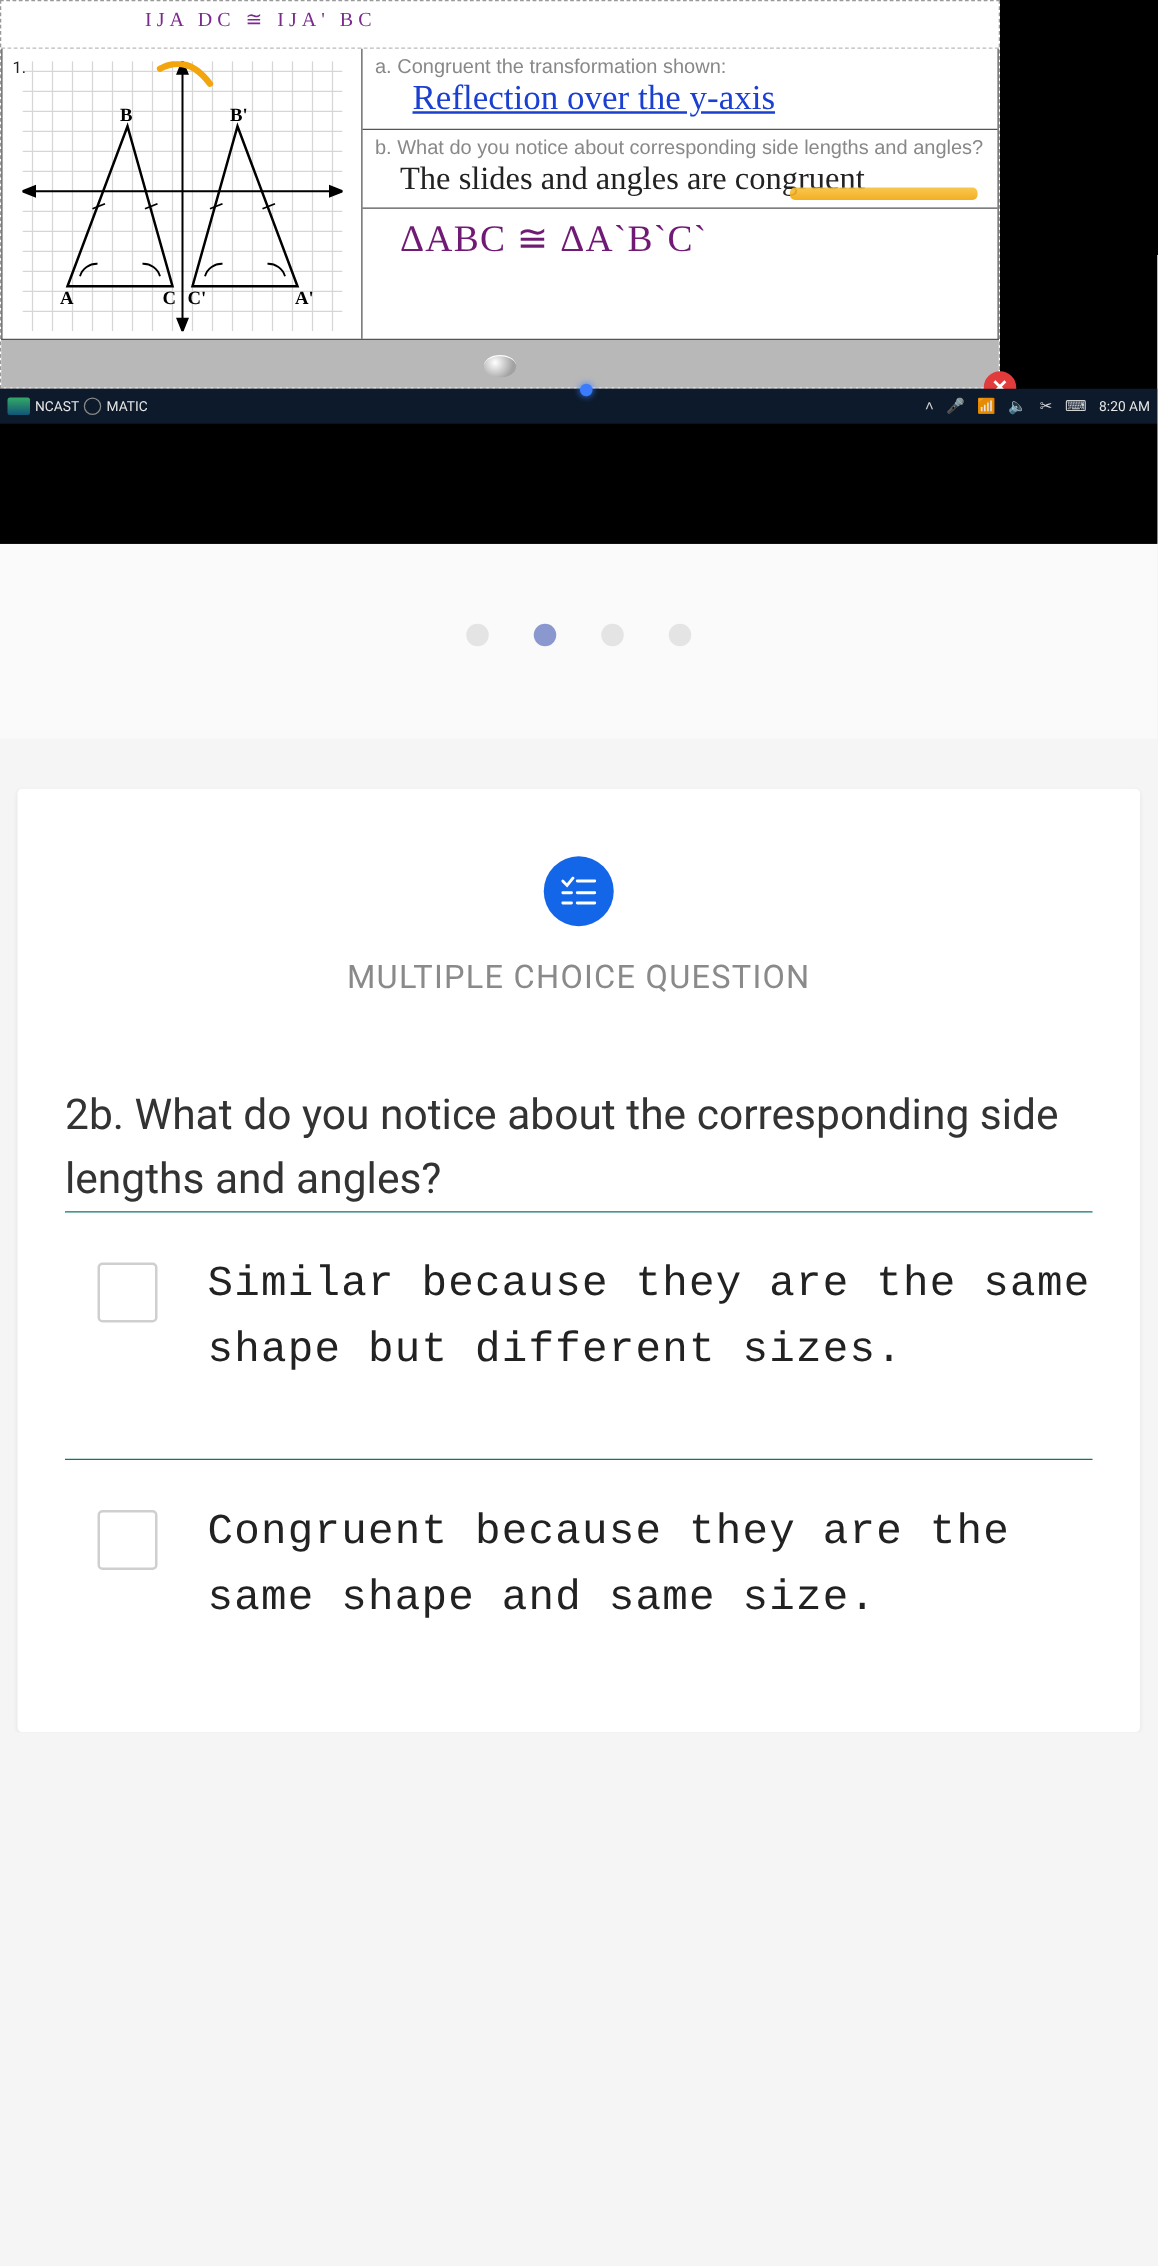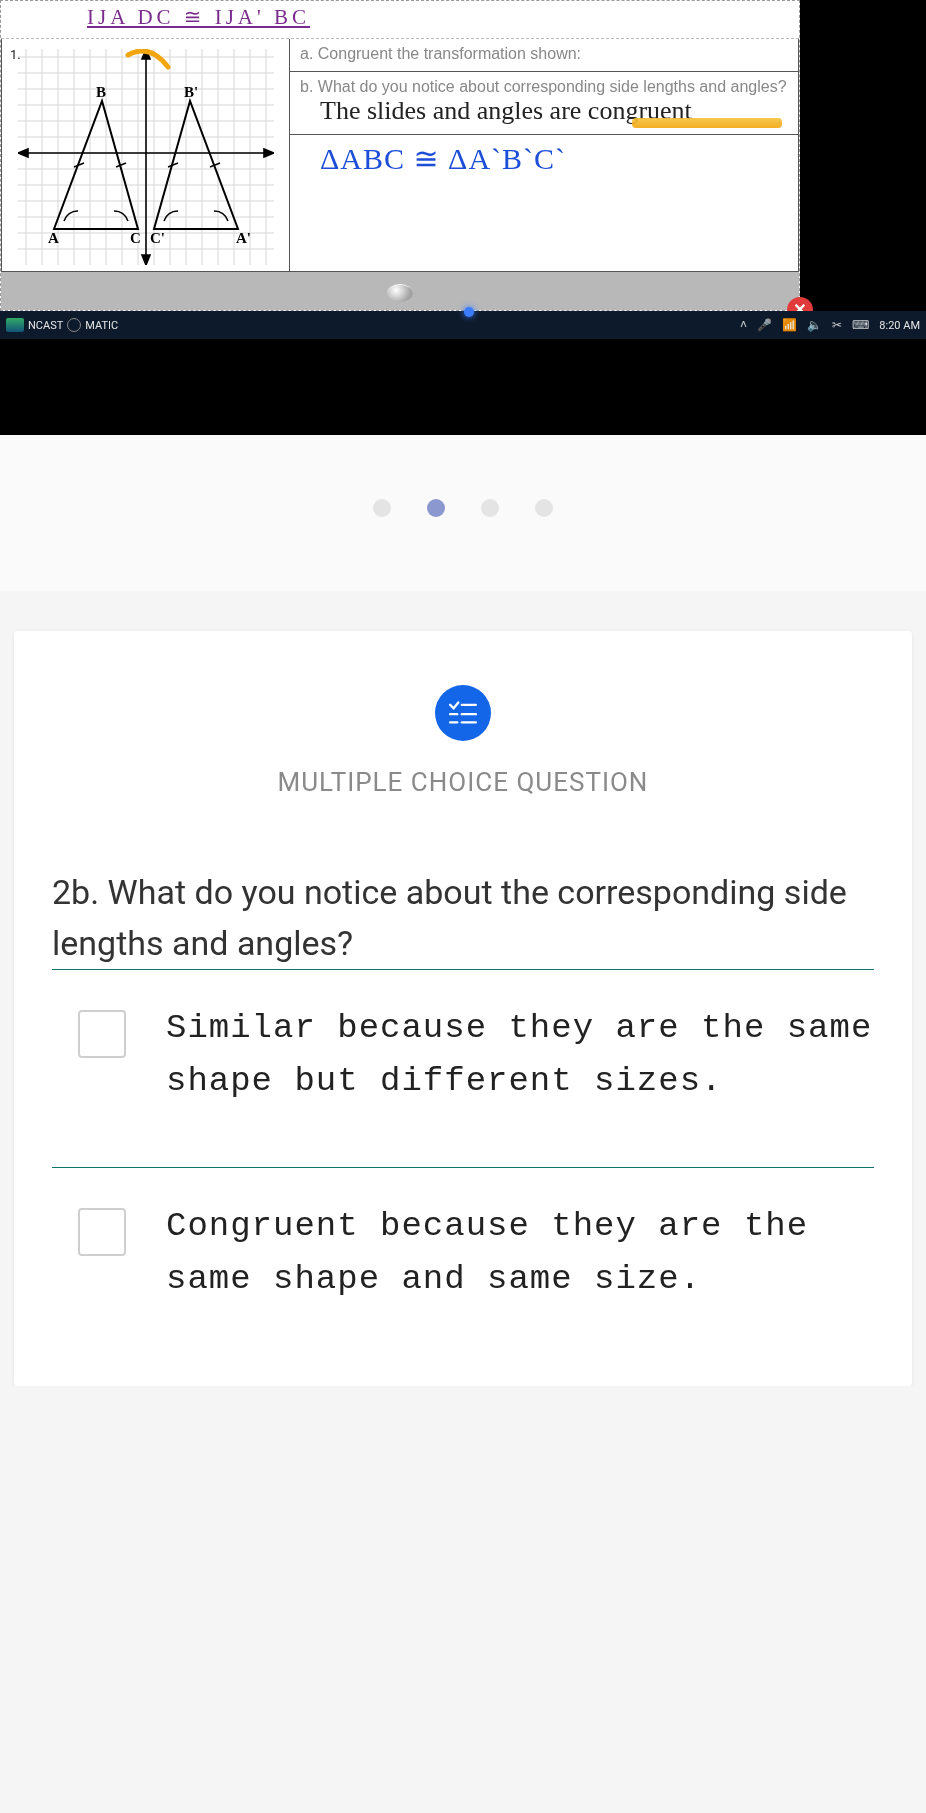--- a/index.html
+++ b/index.html
@@ -20,28 +20,27 @@
     border: 1px dashed #999;
     margin: 0;
     padding: 0;
     width: 800px;
     position: relative;
   }
   .ws-top-scribble {
     height: 38px;
     border-bottom: 1px dashed #bbb;
     font-family: "Comic Sans MS", cursive;
-    font-size: 21px;
+    font-size: 16px;
     color: #7b2b8e;
     letter-spacing: 4px;
-    padding-left: 86px;
+    padding-left: 115px;
     line-height: 32px;
     white-space: nowrap;
     overflow: hidden;
-    text-decoration: underline;
   }
   .ws-row {
     display: flex;
     border: 1px solid #555;
     border-top: none;
   }
   .ws-graph-cell {
     width: 288px;
     border-right: 1px solid #555;
     position: relative;
@@ -89,21 +88,21 @@
     border-radius: 4px;
     bottom: -2px;
     right: 6px;
     width: 150px;
     opacity: 0.9;
     z-index: 0;
   }
   .ws-answer-c {
     font-family: "Times New Roman", serif;
     font-size: 30px;
-    color: #1d4ed8;
+    color: #701a75;
     text-indent: 20px;
     letter-spacing: 1px;
   }
   .scroll-strip {
     height: 38px;
     background: #b8b8b8;
     position: relative;
   }
   .scroll-thumb {
     position: absolute;
@@ -322,20 +321,21 @@
             <text x="132" y="194">C'</text>
             <text x="166" y="48">B'</text>
             <text x="218" y="194">A'</text>
           </g>
         </svg>
       </div>
 
       <div class="ws-right">
         <div class="ws-sub">
           <div class="ws-prompt">a. Congruent the transformation shown:</div>
+          <div class="ws-answer-a">Reflection over the y-axis</div>
         </div>
         <div class="ws-sub">
           <div class="ws-prompt">b. What do you notice about corresponding side lengths and angles?</div>
           <div class="ws-answer-b">
             <span>The slides and angles are congruent</span>
             <span class="highlight-under"></span>
           </div>
         </div>
         <div class="ws-sub">
           <div class="ws-answer-c">ΔABC ≅ ΔA`B`C`</div>

